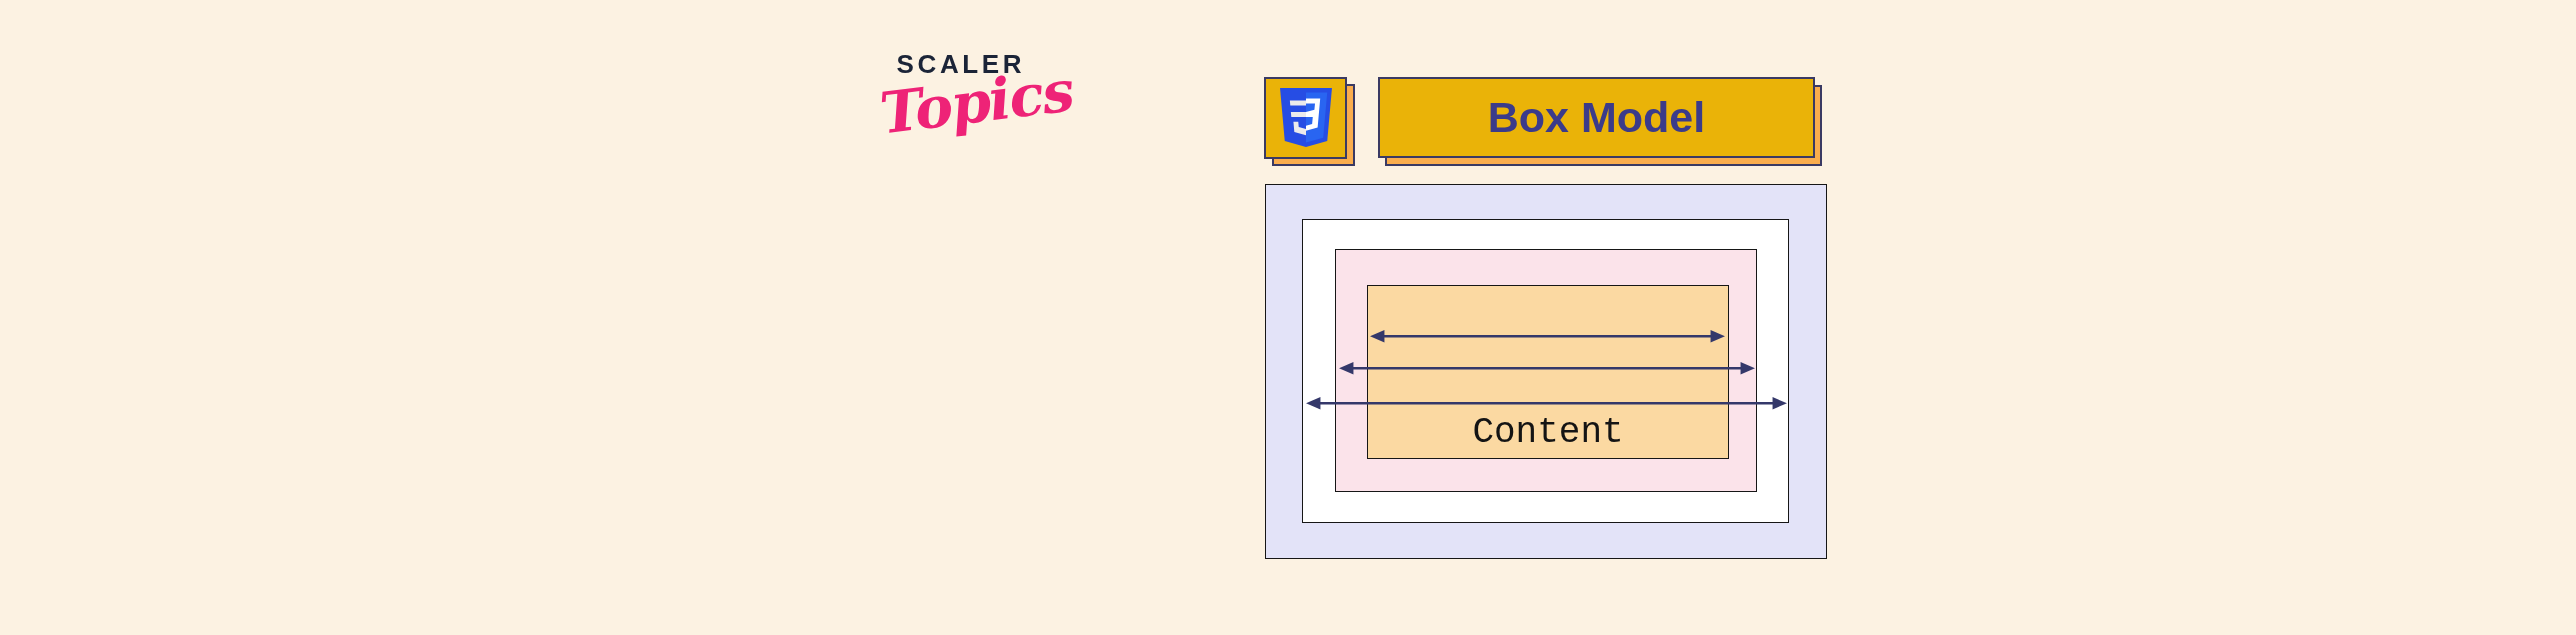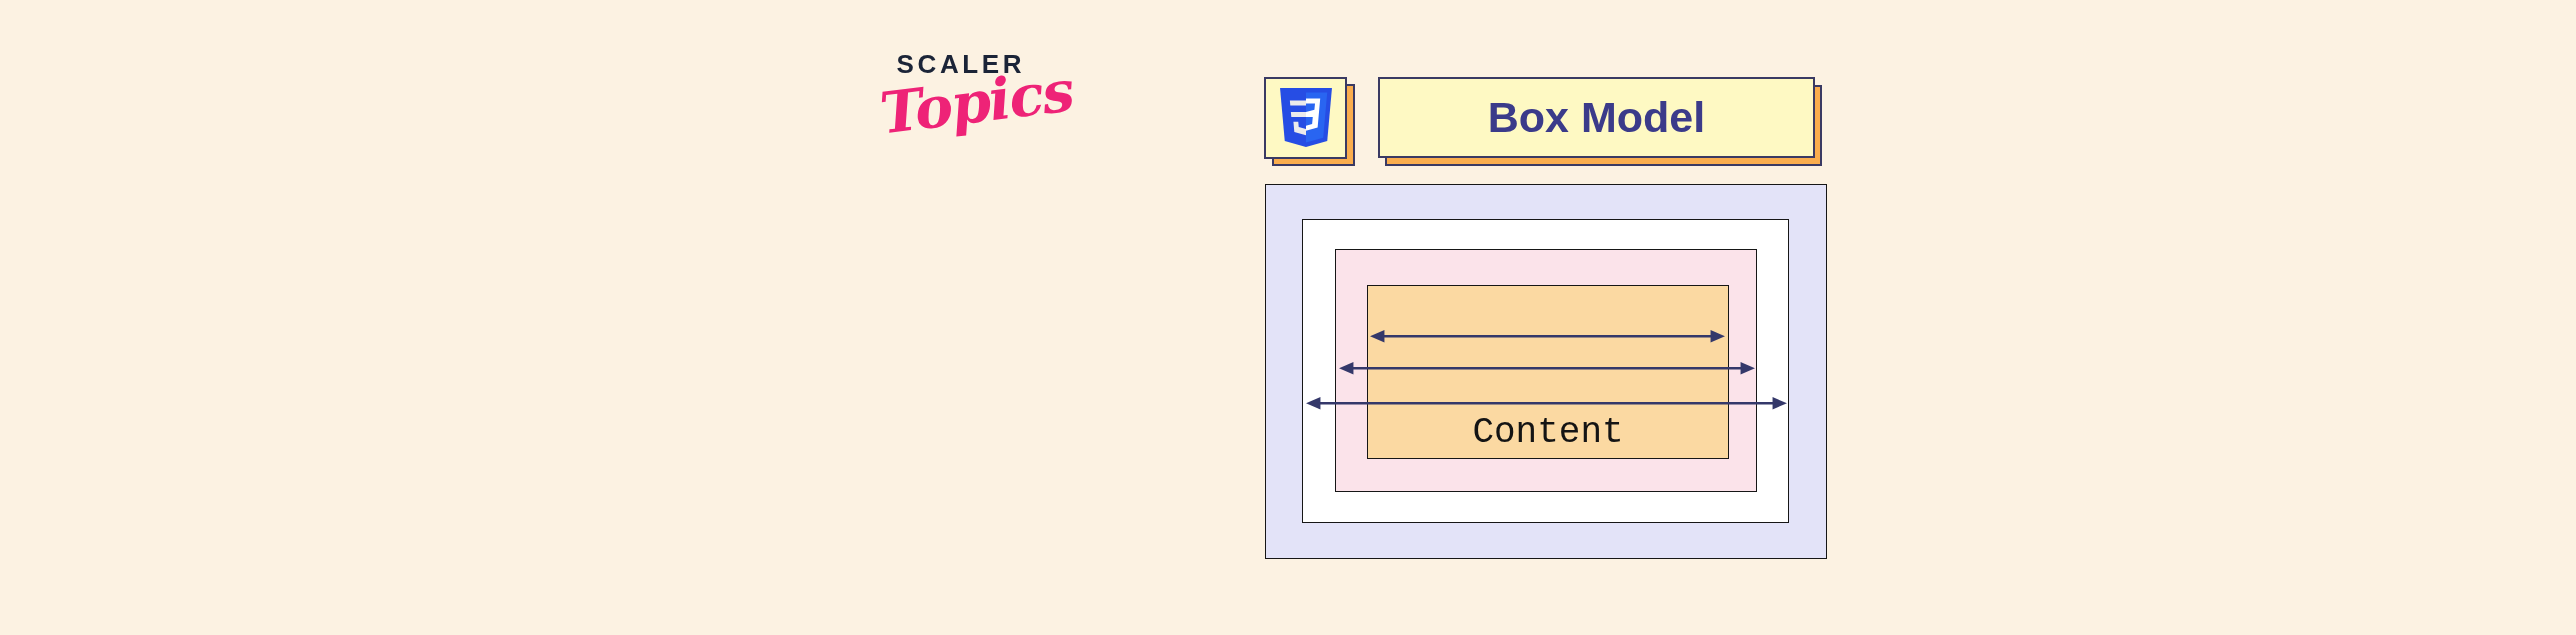--- a/index.html
+++ b/index.html
@@ -21,21 +21,21 @@
   .logo-script{
     position:absolute;left:4.1px;top:23px;width:144px;
     text-align:center;
     font-family:"DejaVu Serif",serif;font-style:italic;font-weight:700;
     font-size:57px;line-height:1.25;letter-spacing:-1.5px;
     color:#EE2377;transform:rotate(-7deg);
   }
 
   
   .card{
-    position:absolute;background:#fef9c3;
+    position:absolute;background:#eab308;
     border:2.1px solid #3A3A63;box-sizing:border-box;z-index:2;
   }
   .card-shadow{
     position:absolute;background:#FAAD4D;
     border:2.1px solid #3A3A63;box-sizing:border-box;z-index:1;
   }
   .icon-card{left:1264px;top:77px;width:83px;height:82px;
     display:flex;align-items:center;justify-content:center;}
   .icon-card-shadow{left:1272px;top:84px;width:83px;height:82px;}
   .title-card{left:1378px;top:77px;width:437px;height:81px;

